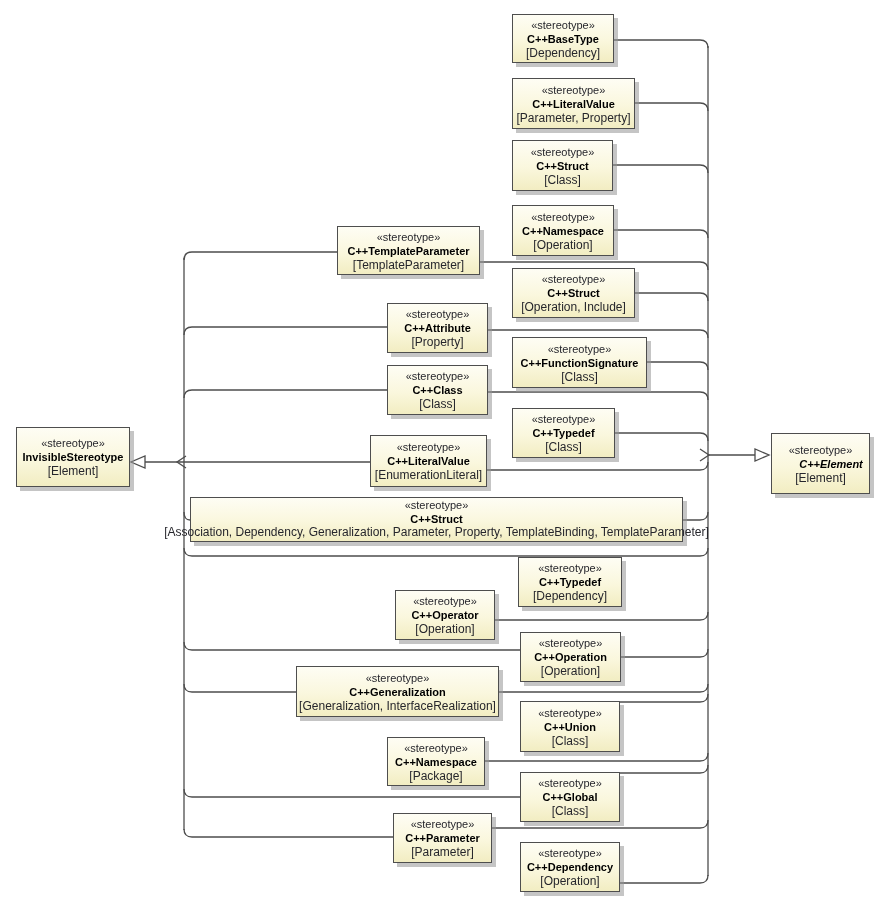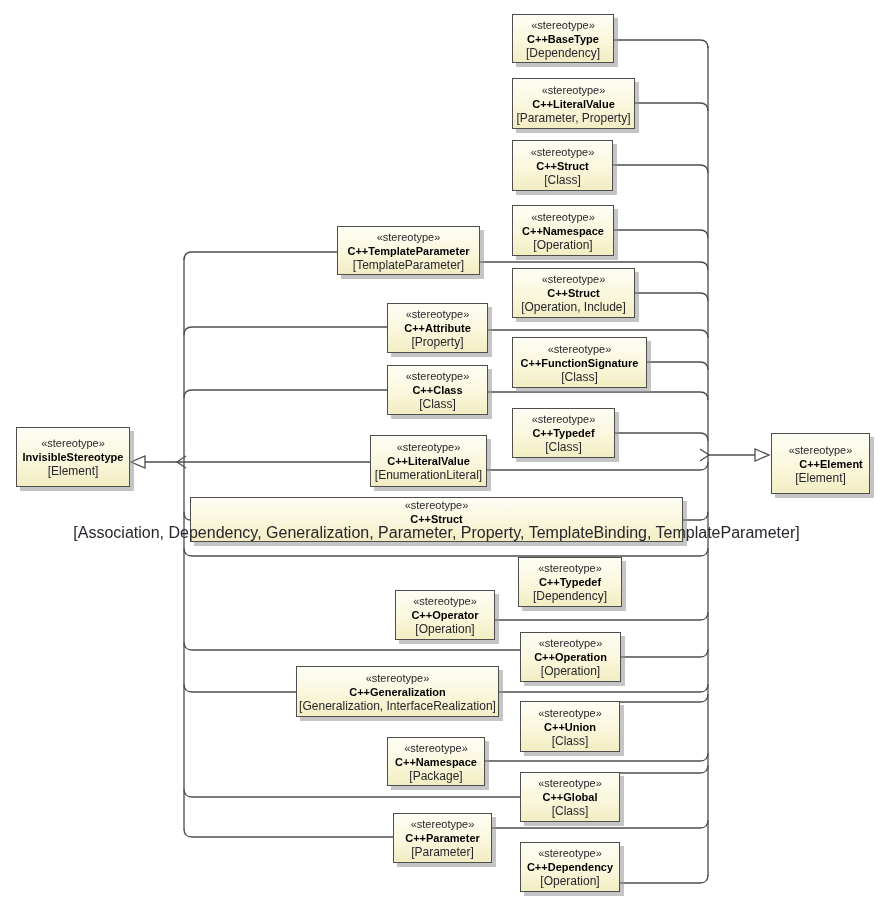--- a/index.html
+++ b/index.html
@@ -6,22 +6,22 @@
   #diagram{position:relative;width:886px;height:907px;background:#ffffff;
            font-family:"Liberation Sans",sans-serif;overflow:hidden;}
   #wires{position:absolute;left:0;top:0;}
   .node{position:absolute;box-sizing:border-box;border:1px solid #4e4e4e;
         background:linear-gradient(180deg,#fefdf4 0%,#faf7dd 55%,#f2edc2 100%);
         box-shadow:4px 4px 0 rgba(150,150,150,.55);
         display:flex;flex-direction:column;align-items:center;justify-content:center;
         font-size:11px;line-height:14px;color:#26262c;white-space:nowrap;}
   .node .nm{font-weight:bold;color:#000;}
   .node .mc{font-size:12px;}
-  .node.abstract .nm{margin-left:21px;}
-  .node.small-meta .mc{font-size:16px;}
+  .node.abstract .nm{font-style:italic;margin-left:21px;}
+  .node.small-meta .mc{font-size:12px;}
   .node.small-meta{line-height:13.5px;}
 </style>
 </head>
 <body>
 
 <div id="diagram">
 
   <svg id="wires" width="886" height="907" viewBox="0 0 886 907" fill="none" stroke="#4d4d4d" stroke-width="1.3">
 
     <path d="M184,258 V830"></path>

